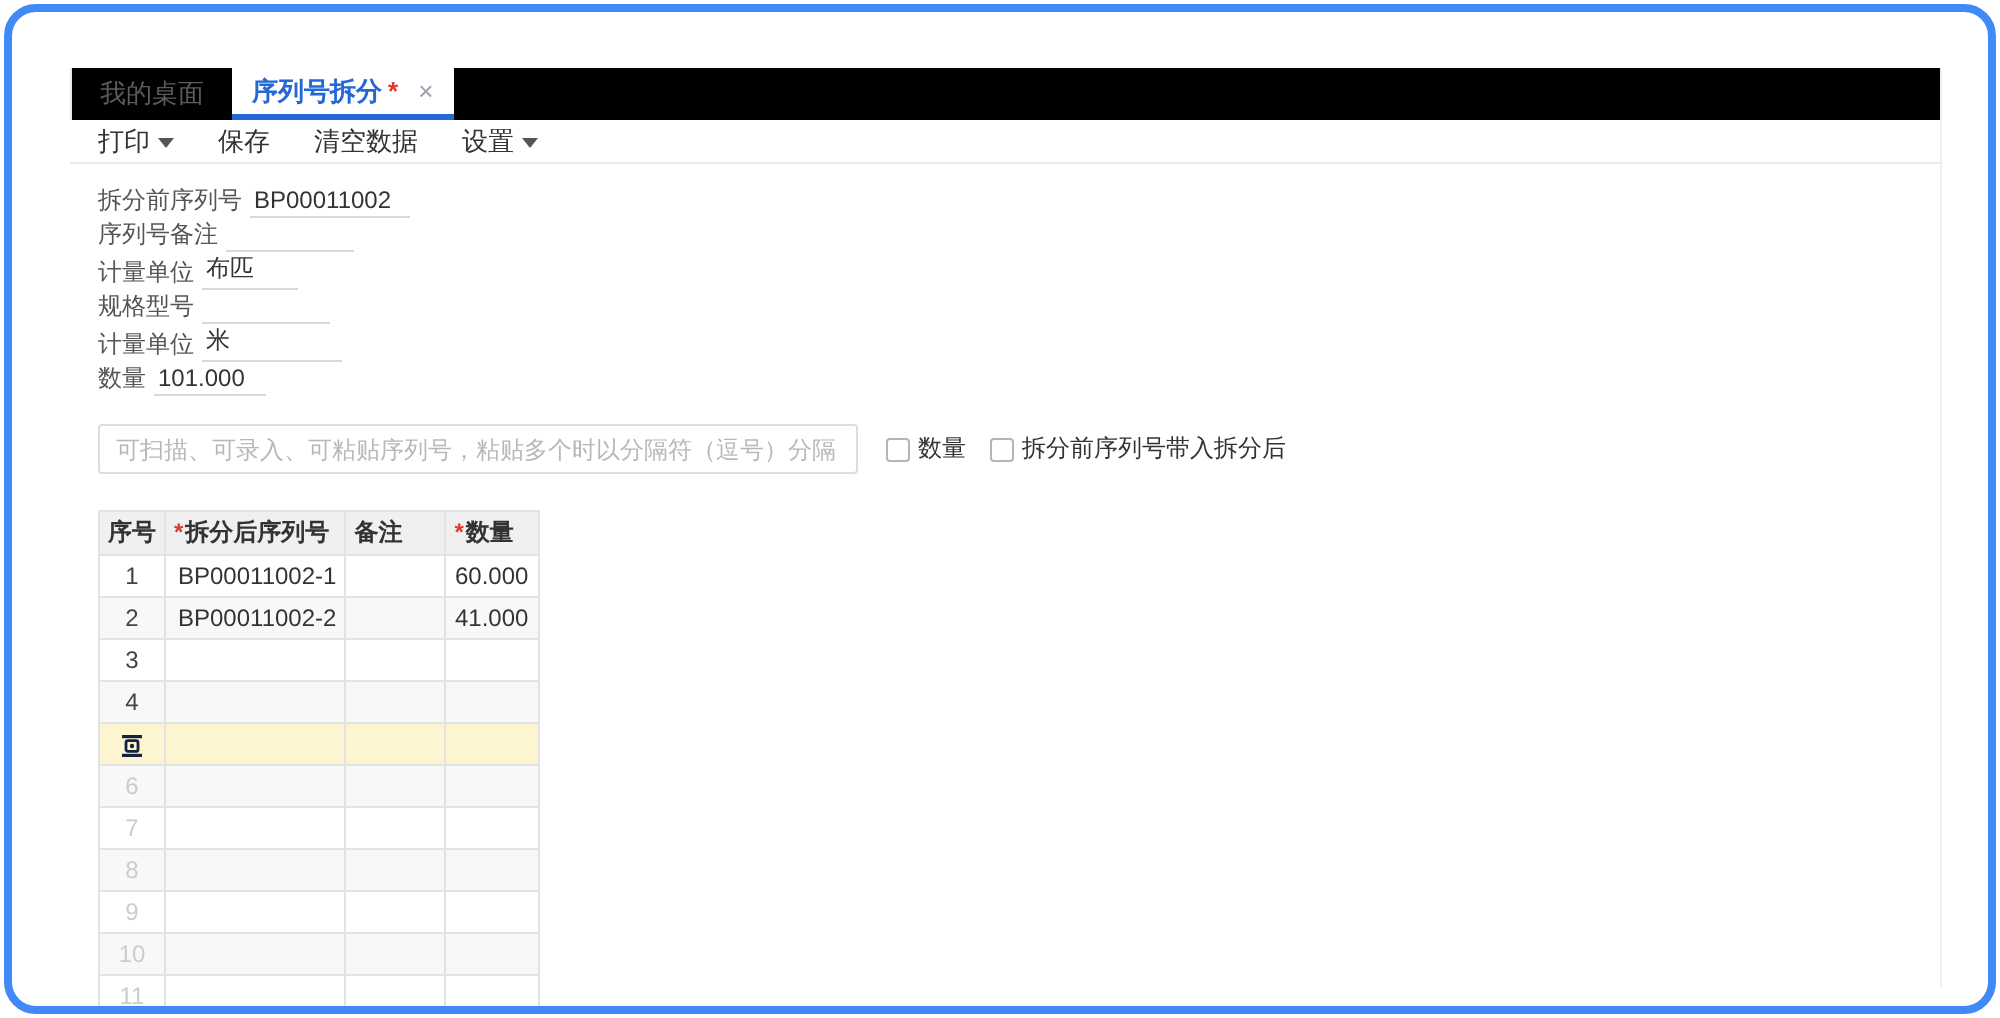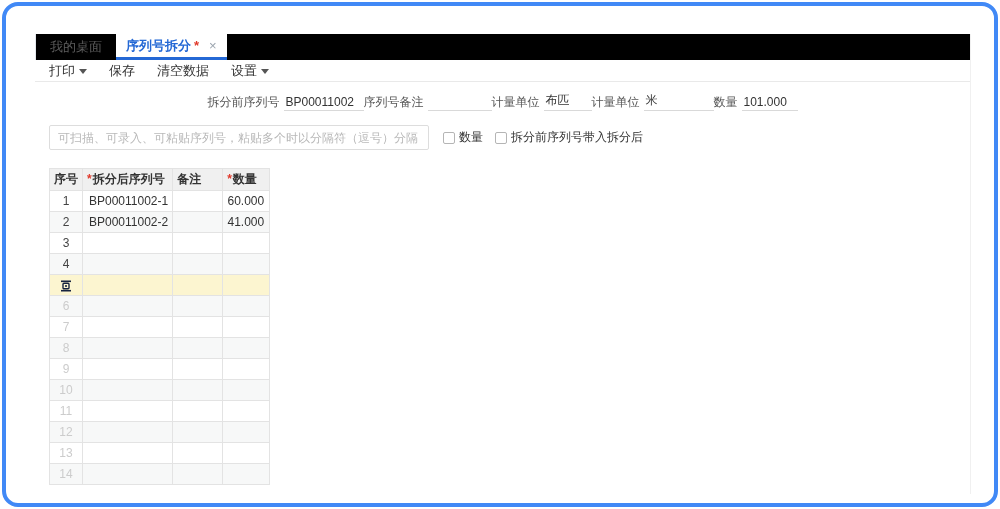--- a/index.html
+++ b/index.html
@@ -13,21 +13,21 @@
   .tab.active { background:#fff; color:#2468d5; font-weight:bold; border-bottom:3px solid #2468d5; padding:0 10px; }
   .tab .dirty { color:#e0392b; margin-left:3px; font-weight:bold; }
   .tab .close { color:#9aa3ad; font-weight:normal; font-size:13px; margin-left:10px; }
 
   
   .toolbar { display:flex; align-items:center; height:22px; padding:0 14px; gap:22px; border-bottom:1px solid #e9e9e9; }
   .tool { font-size:13px; color:#333; cursor:pointer; display:flex; align-items:center; }
   .caret { width:0; height:0; border-left:4px solid transparent; border-right:4px solid transparent; border-top:5px solid #555; margin-left:4px; margin-top:2px; }
 
   
-  .form-row { display:flex; justify-content:center; padding:10px 14px 2px 14px; }
+  .form-row { display:flex; justify-content:flex-end; padding:10px 14px 2px 14px;flex-direction:column; }
   .field { display:flex; align-items:flex-end; font-size:12px; color:#555; white-space:nowrap; }
   .field .val { display:inline-block; border-bottom:1px solid #d9d9d9; margin-left:4px; font-size:12px; color:#333; padding:0 2px 1px 2px; min-height:15px; }
 
   
   .scan-row { display:flex; align-items:center; padding:12px 14px 0 14px; }
   .scan-input { width:380px; height:25px; border:1px solid #ddd; border-radius:2px; font-size:12px; padding:0 8px; color:#333; outline:none; }
   .scan-input::placeholder { color:#b8b8b8; }
   .cb-group { display:flex; align-items:center; margin-left:14px; gap:12px; }
   .cb { display:flex; align-items:center; font-size:12px; color:#333; cursor:pointer; }
   .cb .box { width:12px; height:12px; border:1px solid #b5b5b5; border-radius:2px; background:#fff; margin-right:4px; }
@@ -86,20 +86,24 @@
       </div>
       <div class="field">
         <span>序列号备注</span>
         <span class="val" style="min-width:64px"></span>
       </div>
       <div class="field">
         <span>计量单位</span>
         <span class="val" style="min-width:48px">布匹</span>
       </div>
       <div class="field">
+        <span>规格型号</span>
+        <span class="val" style="min-width:64px"></span>
+      </div>
+      <div class="field">
         <span>计量单位</span>
         <span class="val" style="min-width:70px">米</span>
       </div>
       <div class="field">
         <span>数量</span>
         <span class="val" style="min-width:56px">101.000</span>
       </div>
     </div>
 
     <div class="scan-row">

